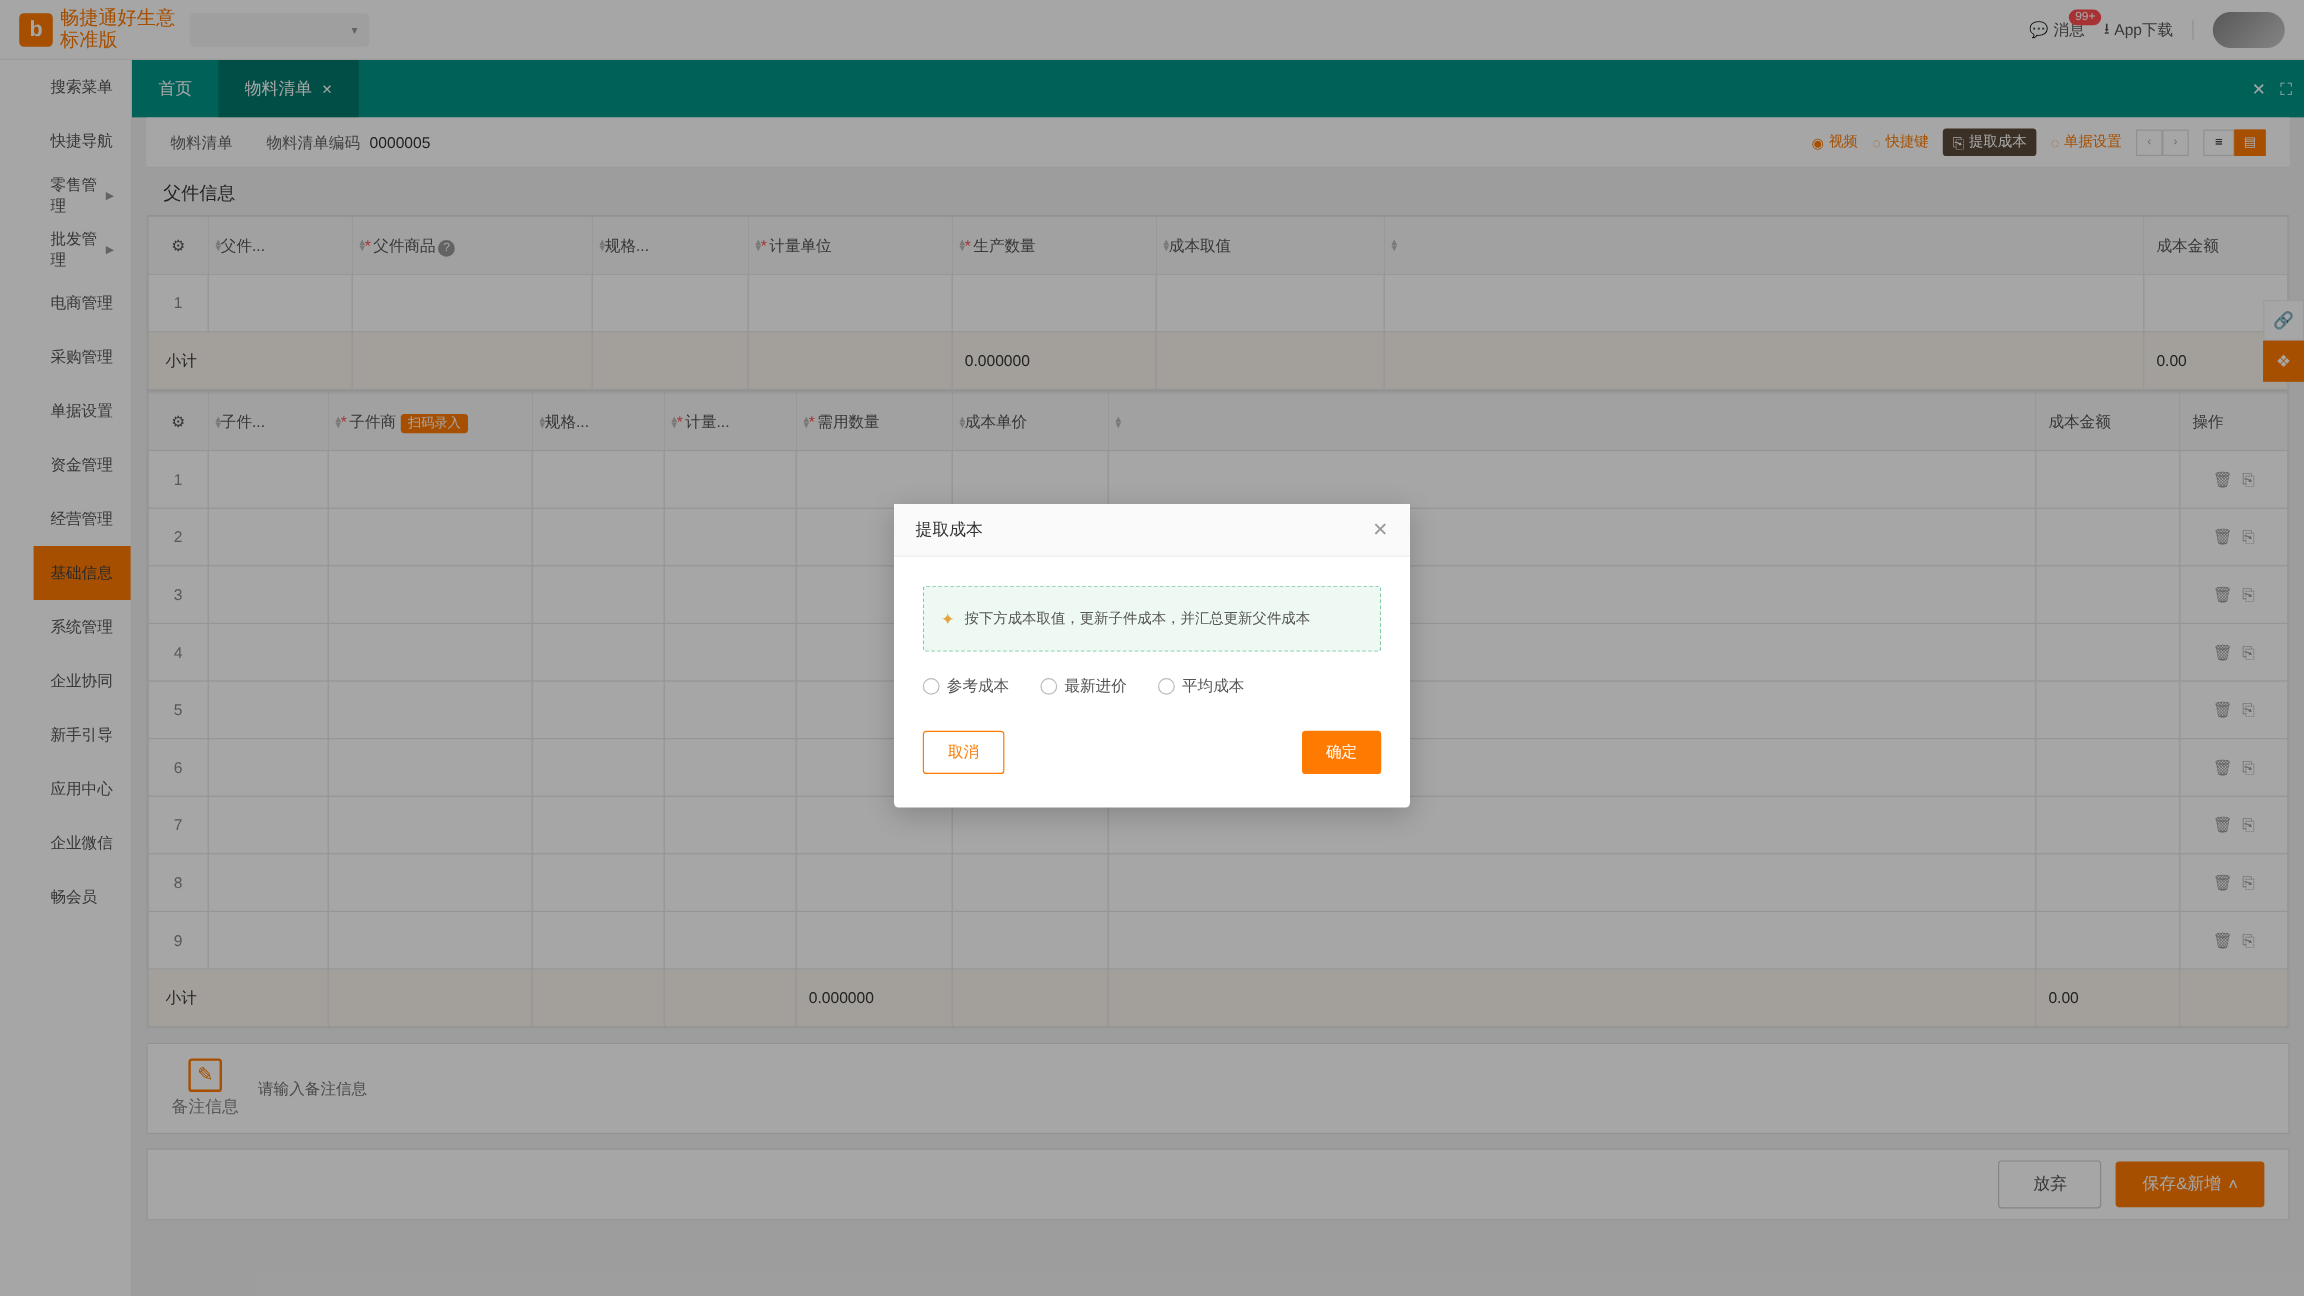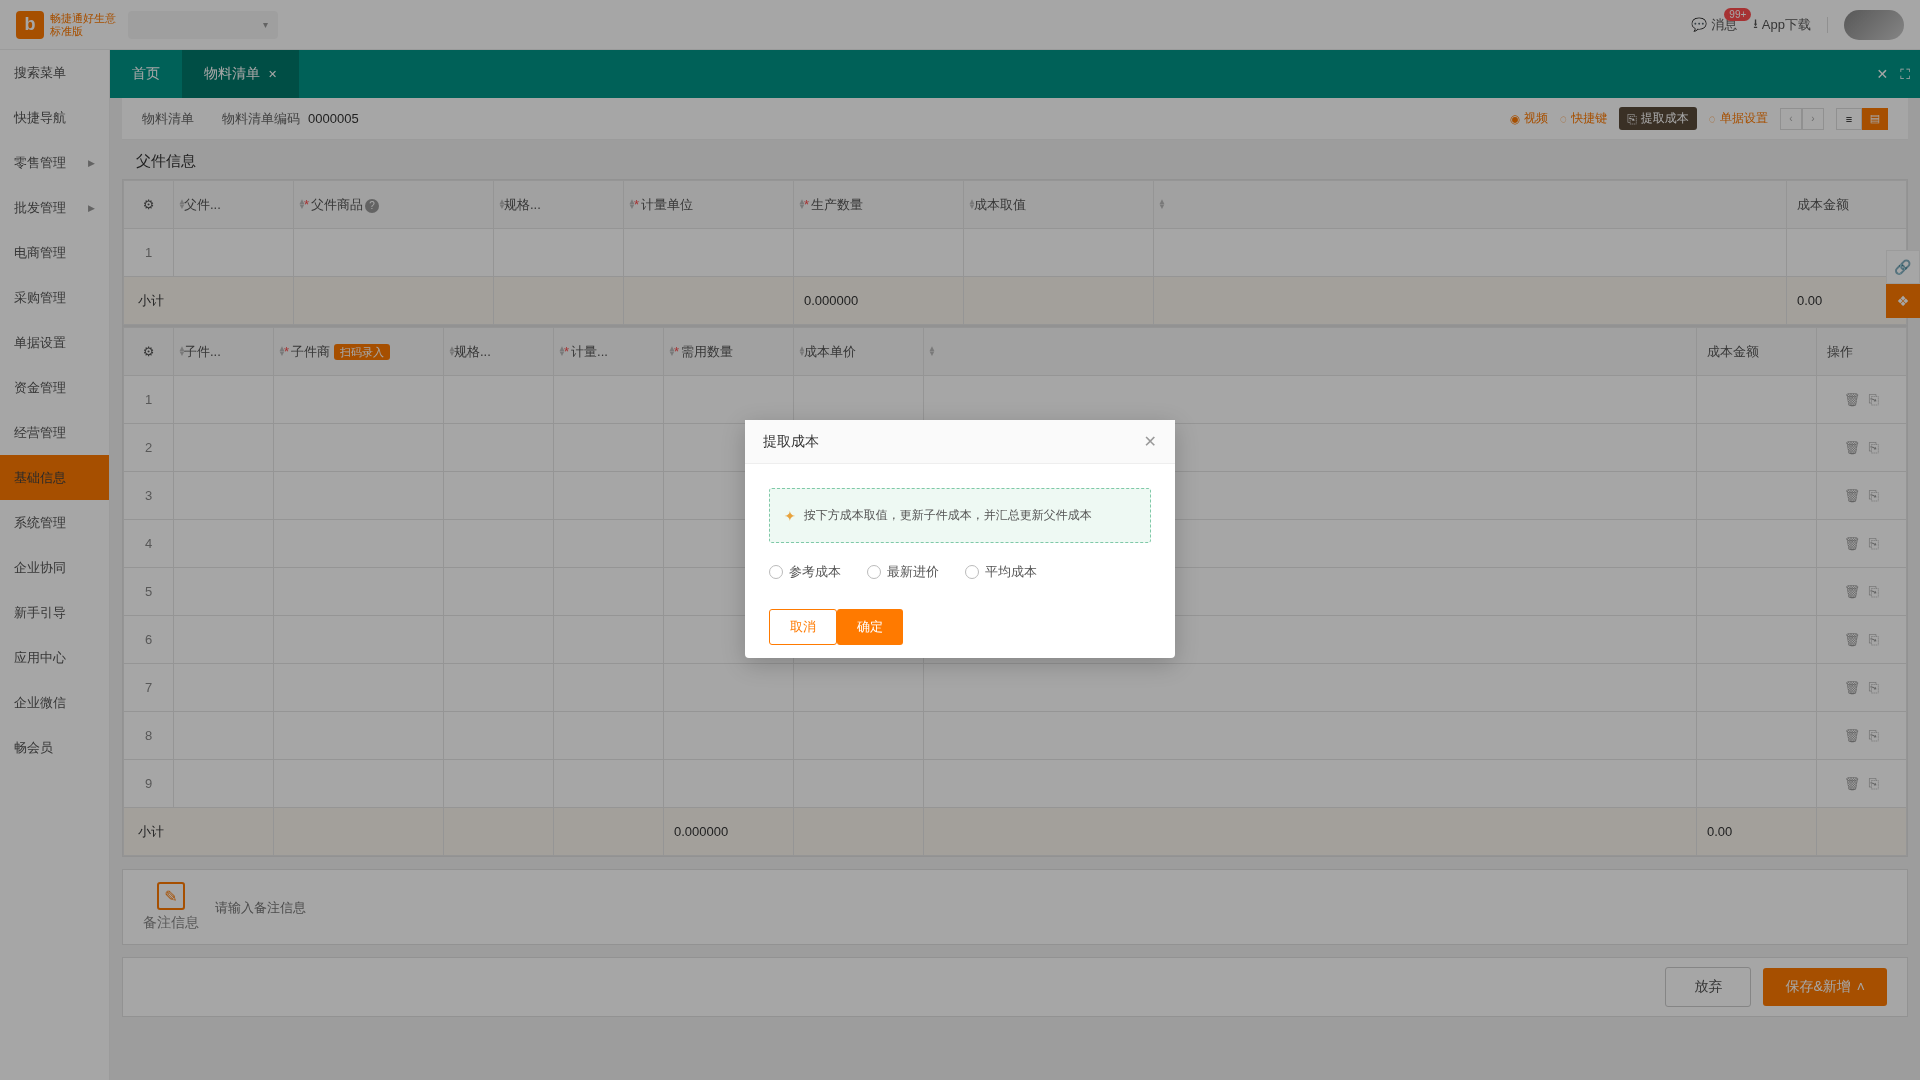--- a/index.html
+++ b/index.html
@@ -2,41 +2,41 @@
 <html><head>
 <meta charset="utf-8">
 <style>
 * { margin: 0; padding: 0; box-sizing: border-box; font-family: "Microsoft YaHei", Arial, sans-serif; }
 body { background: #f5f5f5; overflow: hidden; width: 1920px; height: 1080px; position: relative; }
 
 
 .top-header { height: 50px; background: #fff; display: flex; align-items: center; padding: 0 16px; border-bottom: 1px solid #eee; }
 .logo-area { display: flex; align-items: center; gap: 6px; }
 .logo-icon { width: 28px; height: 28px; background: #ff7a00; border-radius: 4px; display: flex; align-items: center; justify-content: center; color: #fff; font-weight: bold; font-size: 18px; }
-.logo-text { font-size: 11px; color: #ff7a00; line-height: 1.1; }
+.logo-text { font-size: 16px; color: #ff7a00; line-height: 1.1; }
 .tenant-select { margin-left: 12px; width: 150px; height: 28px; background: #f5f5f5; border-radius: 4px; display: flex; align-items: center; padding: 0 10px; justify-content: space-between; font-size: 12px; color: #666; }
 .chevron-down { font-size: 10px; color: #999; }
 .top-spacer { flex: 1; }
 .top-actions { display: flex; align-items: center; gap: 16px; font-size: 13px; color: #555; }
 .action-item { display: flex; align-items: center; gap: 4px; cursor: pointer; position: relative; }
 .badge-99 { position: absolute; top: -8px; right: -14px; background: #ff4d4f; color: #fff; font-size: 10px; padding: 1px 5px; border-radius: 8px; }
 .divider-v { width: 1px; height: 16px; background: #ddd; }
 .avatar { width: 60px; height: 30px; background: linear-gradient(135deg,#888,#ccc); border-radius: 15px; }
 
 
 .tab-bar { height: 48px; background: #009688; display: flex; align-items: center; padding: 0 0 0 0; position: relative; }
 .tab-bar .spacer-left { width: 110px; }
 .tab { height: 48px; display: flex; align-items: center; padding: 0 22px; color: #fff; font-size: 14px; cursor: pointer; }
 .tab.active { background: #00786a; }
 .tab-close { margin-left: 8px; font-size: 11px; }
 .tab-bar-right { position: absolute; right: 10px; display: flex; align-items: center; gap: 12px; color: #fff; font-size: 14px; }
 
 
 .sidebar { position: absolute; left: 0; top: 50px; bottom: 0; width: 110px; background: #fff; border-right: 1px solid #eee; overflow-y: auto; }
-.side-item { height: 45px; display: flex; align-items: center; padding: 0 14px; font-size: 13px; color: #555; cursor: pointer; justify-content: space-between; }
+.side-item { height: 45px; display: flex; align-items: center; padding: 0 14px; font-size: 13px; color: #555; cursor: pointer; justify-content: space-between; margin-left: 28px; }
 .side-item.active { background: #ff7a00; color: #404040; }
 .side-chevron { font-size: 9px; color: #999; }
 
 
 .content { position: absolute; left: 110px; top: 98px; right: 0; bottom: 0; background: #f2f2f2; display: flex; flex-direction: column; }
 
 .doc-header { height: 42px; background: #fff; display: flex; align-items: center; padding: 0 20px; gap: 24px; font-size: 13px; border-bottom: 1px solid #eee; margin: 0 12px; margin-top: 0; }
 .doc-header-left { display: flex; align-items: center; gap: 28px; }
 .doc-name { color: #666; }
 .doc-code-label { color: #666; display: flex; align-items: center; gap: 8px; }
@@ -90,21 +90,21 @@
 .modal { width: 430px; background: #fff; border-radius: 4px; box-shadow: 0 6px 24px rgba(0,0,0,0.2); }
 .modal-header { height: 44px; display: flex; align-items: center; justify-content: space-between; padding: 0 18px; border-bottom: 1px solid #eee; background: #fafafa; }
 .modal-title { font-size: 14px; color: #333; }
 .modal-close { font-size: 16px; color: #999; cursor: pointer; }
 .modal-body { padding: 24px 24px 12px; }
 .hint-box { border: 1px dashed #7fc9a8; background: #eef9f3; border-radius: 3px; padding: 18px 14px; font-size: 12px; color: #555; display: flex; align-items: center; gap: 8px; }
 .hint-icon { color: #e8a33d; font-size: 14px; }
 .radio-row { display: flex; gap: 26px; margin-top: 20px; font-size: 13px; color: #555; }
 .radio-opt { display: flex; align-items: center; gap: 6px; cursor: pointer; }
 .radio-circle { width: 14px; height: 14px; border: 1px solid #bbb; border-radius: 50%; }
-.modal-footer { padding: 16px 24px 13px; display: flex; justify-content: flex-start; gap: 0; }
+.modal-footer { padding: 16px 24px 28px; display: flex; justify-content: space-between; gap: 0; }
 .btn-cancel { padding: 8px 20px; border: 1px solid #ff7a00; background: #fff; color: #ff7a00; border-radius: 3px; cursor: pointer; font-size: 13px; }
 .btn-confirm { padding: 8px 20px; background: #ff7a00; color: #fff; border: none; border-radius: 3px; cursor: pointer; font-size: 13px; }
 </style>
 </head>
 <body>
 
 <div class="top-header">
   <div class="logo-area">
     <div class="logo-icon">b</div>
     <div class="logo-text">

